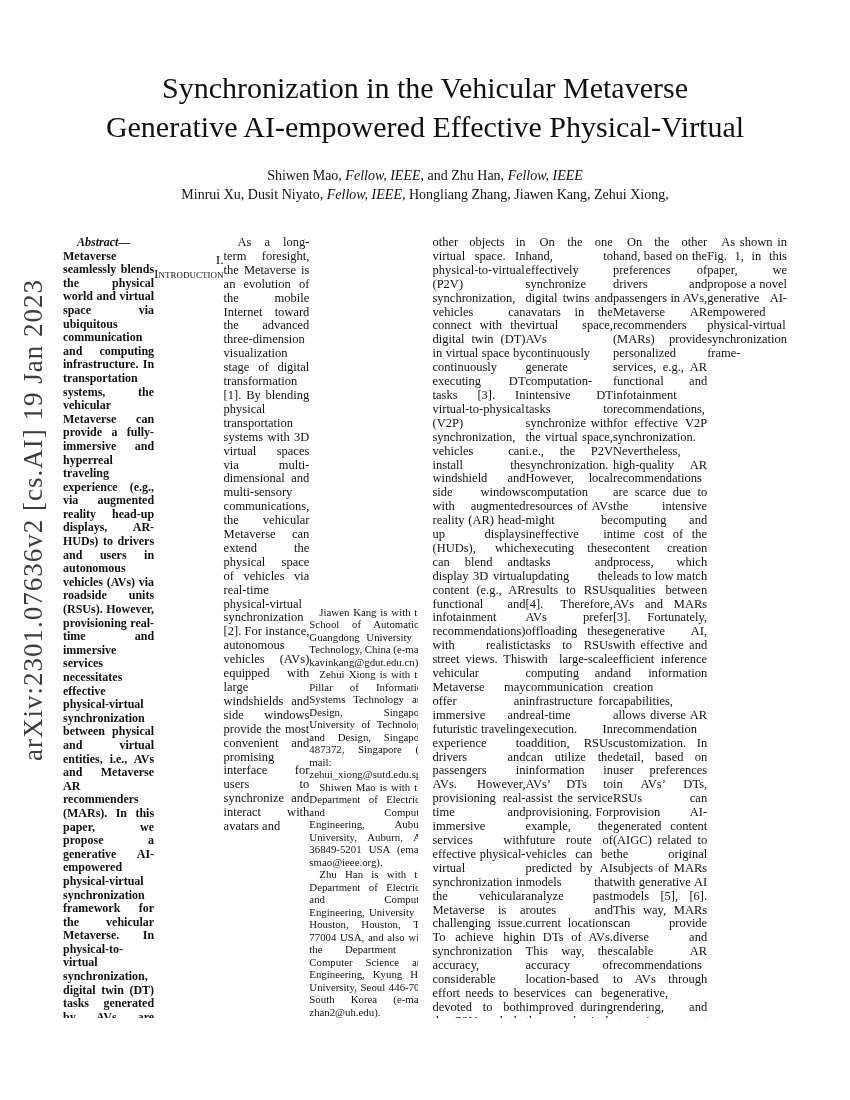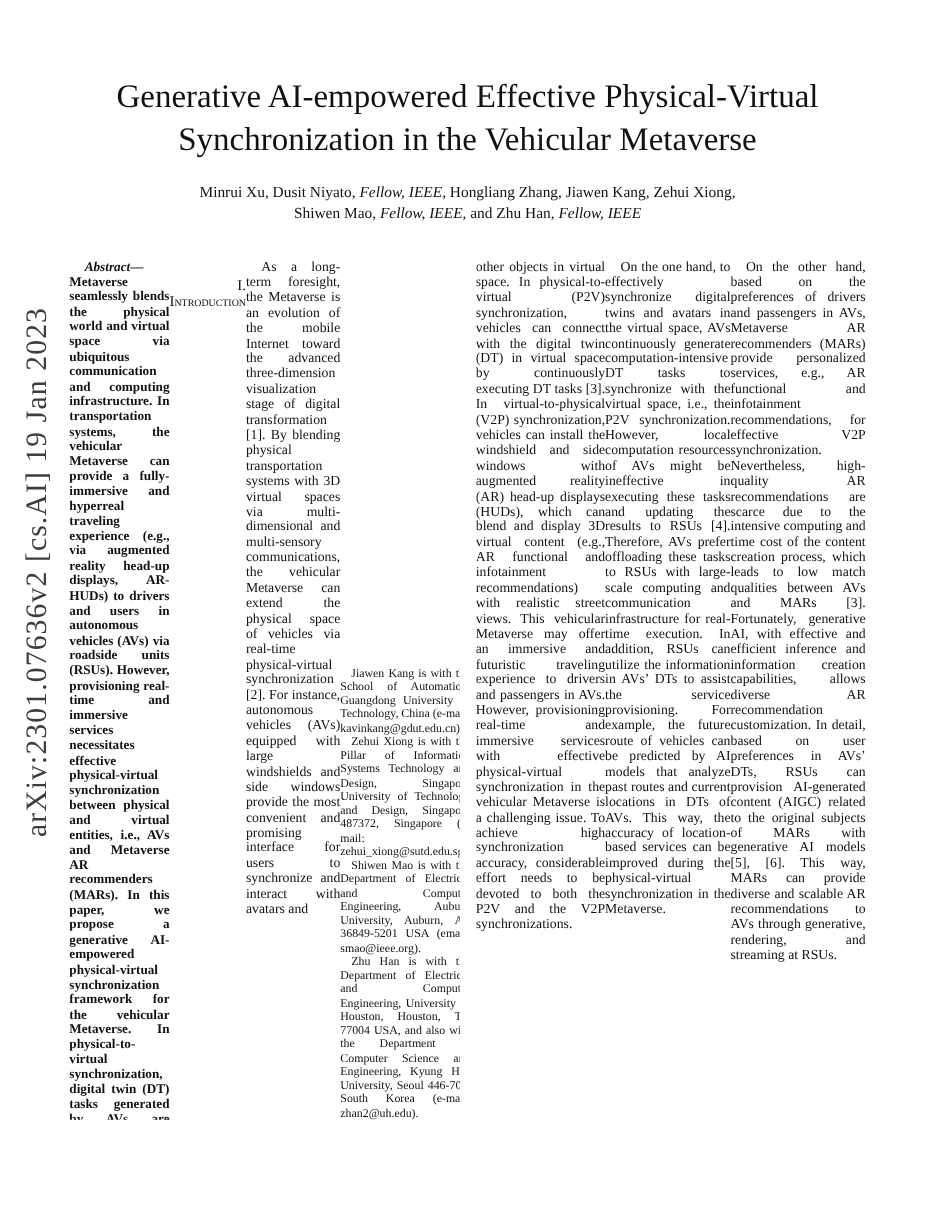--- a/index.html
+++ b/index.html
@@ -86,27 +86,27 @@
   .footnotes p { text-indent: 10px; }
 </style>
 </head>
 <body>
 
 <div class="page">
 
   <div class="arxiv-stamp">arXiv:2301.07636v2  [cs.AI]  19 Jan 2023</div>
 
   <h1 class="title">
+    <div>Synchronization in the Vehicular Metaverse</div>
     <div>Generative AI-empowered Effective Physical-Virtual</div>
-    <div>Synchronization in the Vehicular Metaverse</div>
   </h1>
 
   <div class="authors">
+    <div><span>Shiwen Mao, </span><span class="it">Fellow, IEEE</span><span>, and Zhu Han, </span><span class="it">Fellow, IEEE</span></div>
     <div><span>Minrui Xu, Dusit Niyato, </span><span class="it">Fellow, IEEE</span><span>, Hongliang Zhang, Jiawen Kang, Zehui Xiong,</span></div>
-    <div><span>Shiwen Mao, </span><span class="it">Fellow, IEEE</span><span>, and Zhu Han, </span><span class="it">Fellow, IEEE</span></div>
   </div>
 
   <div class="columns">
 
     <div class="col">
       <p class="abstract"><span class="bi">Abstract</span><span>—Metaverse seamlessly blends the physical world and virtual space via ubiquitous communication and computing infrastructure. In transportation systems, the vehicular Metaverse can provide a fully-immersive and hyperreal traveling experience (e.g., via augmented reality head-up displays, AR-HUDs) to drivers and users in autonomous vehicles (AVs) via roadside units (RSUs). However, provisioning real-time and immersive services necessitates effective physical-virtual synchronization between physical and virtual entities, i.e., AVs and Metaverse AR recommenders (MARs). In this paper, we propose a generative AI-empowered physical-virtual synchronization framework for the vehicular Metaverse. In physical-to-virtual synchronization, digital twin (DT) tasks generated by AVs are offloaded for execution in RSU with future route generation. In virtual-to-physical synchronization, MARs customize diverse and personal AR recommendations via generative AI models based on user preferences. Furthermore, we propose a multi-task enhanced auction-based mechanism to match and price AVs and MARs for RSUs to provision real-time and effective services. Finally, property analysis and experimental results demonstrate that the proposed mechanism is strategy-proof and adverse-selection free while increasing social surplus by 50%.</span></p>
 
 
       <h2 class="section-heading">I. Introduction</h2>
 
@@ -117,17 +117,18 @@
         <p>Zehui Xiong is with the Pillar of Information Systems Technology and Design, Singapore University of Technology and Design, Singapore 487372, Singapore (e-mail: zehui_xiong@sutd.edu.sg).</p>
         <p>Shiwen Mao is with the Department of Electrical and Computer Engineering, Auburn University, Auburn, AL 36849-5201 USA (email: smao@ieee.org).</p>
         <p>Zhu Han is with the Department of Electrical and Computer Engineering, University of Houston, Houston, TX 77004 USA, and also with the Department of Computer Science and Engineering, Kyung Hee University, Seoul 446-701, South Korea (e-mail: zhan2@uh.edu).</p>
       </div>
     </div>
 
     <div class="col">
       <p>other objects in virtual space. In physical-to-virtual (P2V) synchronization, vehicles can connect with the digital twin (DT) in virtual space by continuously executing DT tasks [3]. In virtual-to-physical (V2P) synchronization, vehicles can install the windshield and side windows with augmented reality (AR) head-up displays (HUDs), which can blend and display 3D virtual content (e.g., AR functional and infotainment recommendations) with realistic street views. This vehicular Metaverse may offer an immersive and futuristic traveling experience to drivers and passengers in AVs. However, provisioning real-time and immersive services with effective physical-virtual synchronization in the vehicular Metaverse is a challenging issue. To achieve high synchronization accuracy, considerable effort needs to be devoted to both the P2V and the V2P synchronizations.</p>
       <p class="indent">On the one hand, to effectively synchronize digital twins and avatars in the virtual space, AVs continuously generate computation-intensive DT tasks to synchronize with the virtual space, i.e., the P2V synchronization. However, local computation resources of AVs might be ineffective in executing these tasks and updating the results to RSUs [4]. Therefore, AVs prefer offloading these tasks to RSUs with large-scale computing and communication infrastructure for real-time execution. In addition, RSUs can utilize the information in AVs’ DTs to assist the service provisioning. For example, the future route of vehicles can be predicted by AI models that analyze past routes and current locations in DTs of AVs. This way, the accuracy of location-based services can be improved during the physical-virtual synchronization in the Metaverse.</p>
       <p class="indent">On the other hand, based on the preferences of drivers and passengers in AVs, Metaverse AR recommenders (MARs) provide personalized services, e.g., AR functional and infotainment recommendations, for effective V2P synchronization. Nevertheless, high-quality AR recommendations are scarce due to the intensive computing and time cost of the content creation process, which leads to low match qualities between AVs and MARs [3]. Fortunately, generative AI, with effective and efficient inference and information creation capabilities, allows diverse AR recommendation customization. In detail, based on user preferences in AVs’ DTs, RSUs can provision AI-generated content (AIGC) related to the original subjects of MARs with generative AI models [5], [6]. This way, MARs can provide diverse and scalable AR recommendations to AVs through generative, rendering, and streaming at RSUs.</p>
+      <p class="indent">As shown in Fig. 1, in this paper, we propose a novel generative AI-empowered physical-virtual synchronization frame-</p>
     </div>
 
   </div>
 
 </div>
 
 </body></html>

